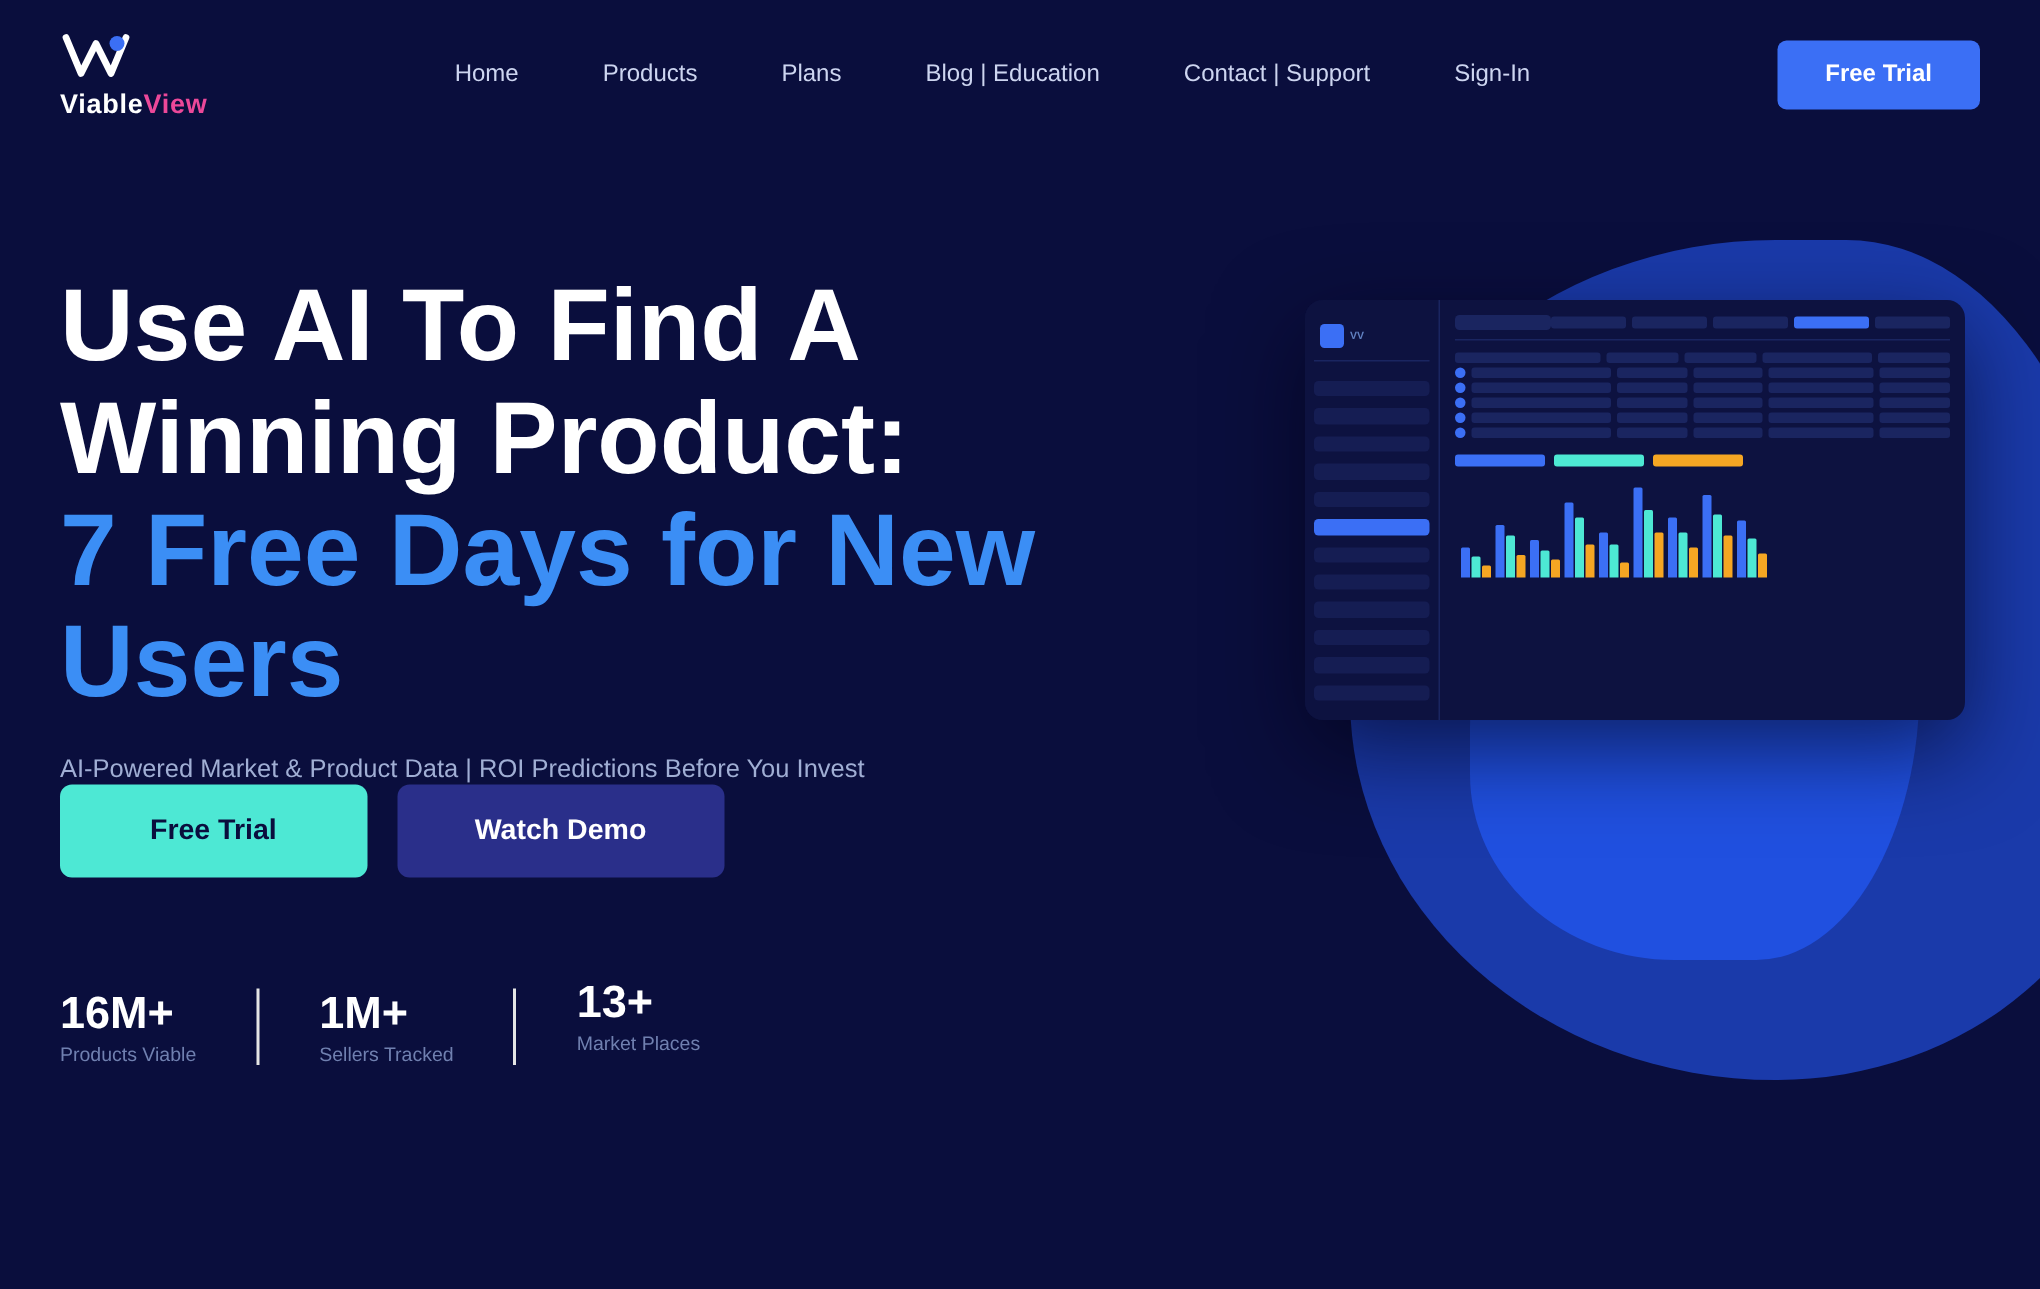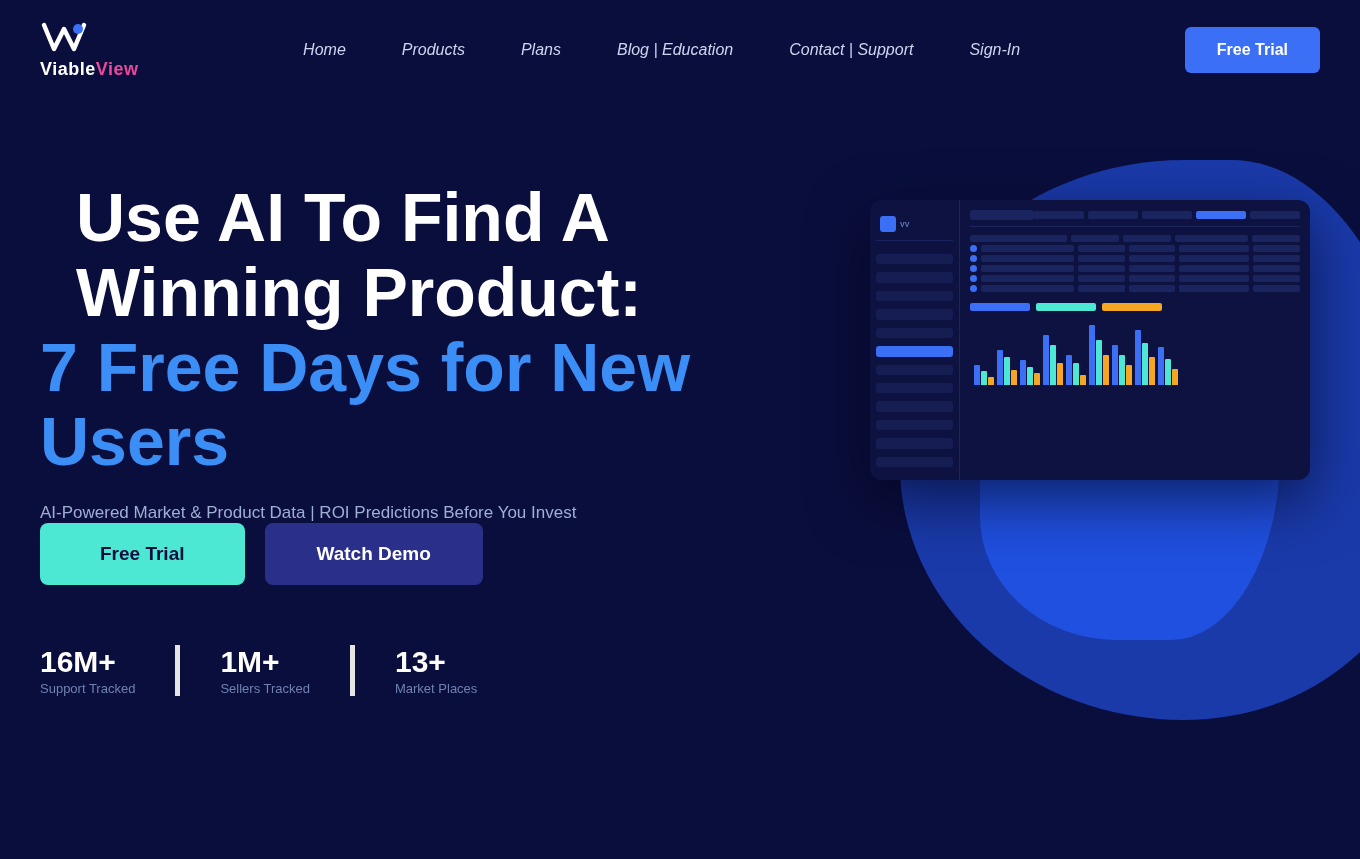--- a/index.html
+++ b/index.html
@@ -48,21 +48,20 @@
 
     .logo-text strong {
       color: #ec4899;
     }
 
     .nav-links {
       display: flex;
       align-items: center;
       gap: 56px;
       list-style: none;
-      font-style: italic;
     }
 
     .nav-links li a {
       color: #cdd5f0;
       text-decoration: none;
       font-size: 16px;
       font-weight: 500;
       transition: color 0.2s;
     }
 
@@ -112,21 +111,20 @@
       z-index: 5;
       padding-top: 20px;
     }
 
     .hero-title-white {
       font-size: 68px;
       font-weight: 800;
       line-height: 1.1;
       color: #fff;
       margin-bottom: 0;
-      margin-left: 36px;
     }
 
     .hero-title-blue {
       font-size: 68px;
       font-weight: 800;
       line-height: 1.1;
       color: #3b8ef5;
       margin-bottom: 24px;
     }
 
@@ -174,22 +172,23 @@
     }
 
     .stat-item {
       display: flex;
       flex-direction: column;
       align-items: flex-start;
       padding: 0 40px 0 0;
     }
 
     .stat-item:not(:last-child) {
-      border-right: 5px solid #e5e5e5;
+      border-right: 2px solid #e5e5e5;
       margin-right: 40px;
+      margin-top: 14px;
     }
 
     .stat-number {
       font-size: 30px;
       font-weight: 800;
       color: #fff;
     }
 
     .stat-label {
       font-size: 13px;
@@ -447,21 +446,21 @@
     <p class="hero-subtitle">AI-Powered Market &amp; Product Data | ROI Predictions Before You Invest</p>
 
     <div class="hero-buttons">
       <button class="btn-free-trial-hero">Free Trial</button>
       <button class="btn-watch-demo">Watch Demo</button>
     </div>
 
     <div class="hero-stats">
       <div class="stat-item">
         <span class="stat-number">16M+</span>
-        <span class="stat-label">Support Tracked</span>
+        <span class="stat-label">Products Viable</span>
       </div>
       <div class="stat-item">
         <span class="stat-number">1M+</span>
         <span class="stat-label">Sellers Tracked</span>
       </div>
       <div class="stat-item">
         <span class="stat-number">13+</span>
         <span class="stat-label">Market Places</span>
       </div>
     </div>

